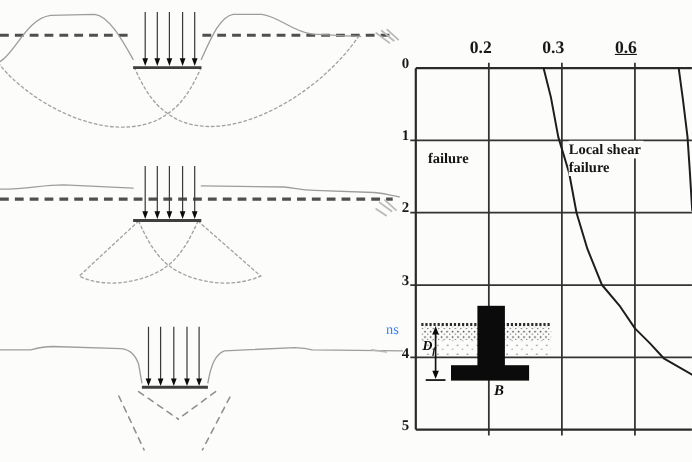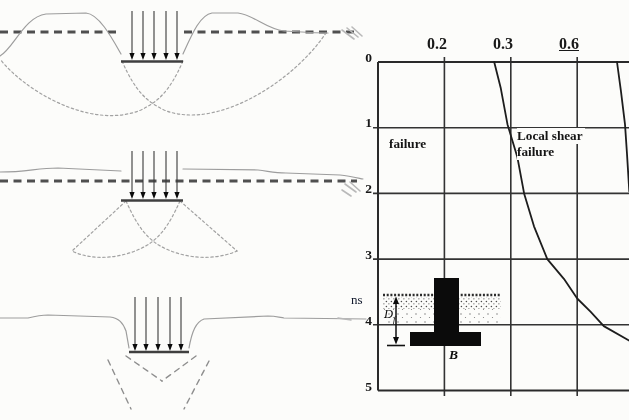--- a/index.html
+++ b/index.html
@@ -12,23 +12,23 @@
   svg{position:absolute;left:0;top:0;}
   .lbl{position:absolute;line-height:1;white-space:nowrap;}
   .axis-title{font-size:14px;font-weight:600;letter-spacing:.2px;color:#141414;}
   .axis-title .var{font-style:italic;}
   .axis-title sub{font-size:10px;font-style:italic;}
   .xtick{font-size:16px;font-weight:600;width:36px;text-align:left;color:#181818;}
   .ytick{font-size:13.5px;font-weight:600;width:26px;text-align:right;color:#181818;}
   .region-label{font-size:13.2px;font-weight:600;color:#151515;}
   .region-label span{display:block;width:max-content;background:#fcfcfa;padding:0 2px 1px 0;line-height:15px;}
   .inset-b{font-size:13.5px;font-weight:700;font-style:italic;color:#0d0d0d;}
-  .inset-df{font-size:12.5px;font-weight:400;font-style:italic;color:#0d0d0d;}
+  .inset-df{font-size:12.5px;font-weight:700;font-style:italic;color:#0d0d0d;}
   .inset-df sub{font-size:9px;}
-  .fragment{font-size:13px;color:#0f172a;}
+  .fragment{font-size:13px;color:#3b82f6;}
   
   .thin  {stroke:#9d9d9d;stroke-width:1.2;fill:none;stroke-linecap:round;}
   .slip  {stroke:#a2a2a2;stroke-width:1.2;fill:none;stroke-dasharray:2.4 2.6;stroke-linecap:round;}
   .dashG {stroke:#4f4f4f;stroke-width:2.8;fill:none;stroke-dasharray:8 5.5;}
   .dashV {stroke:#8e8e8e;stroke-width:1.4;fill:none;stroke-dasharray:5.5 5;stroke-linecap:round;}
   .shaft {stroke:#3a3a3a;stroke-width:1.1;fill:none;}
   .foot  {stroke:#3f3f3f;stroke-width:2.6;fill:none;}
   .axisL {stroke:#2a2a2a;stroke-width:2;fill:none;}
   .gridL {stroke:#333333;stroke-width:1.6;fill:none;}
   .curve {stroke:#1d1d1d;stroke-width:1.8;fill:none;stroke-linejoin:round;stroke-linecap:round;}

